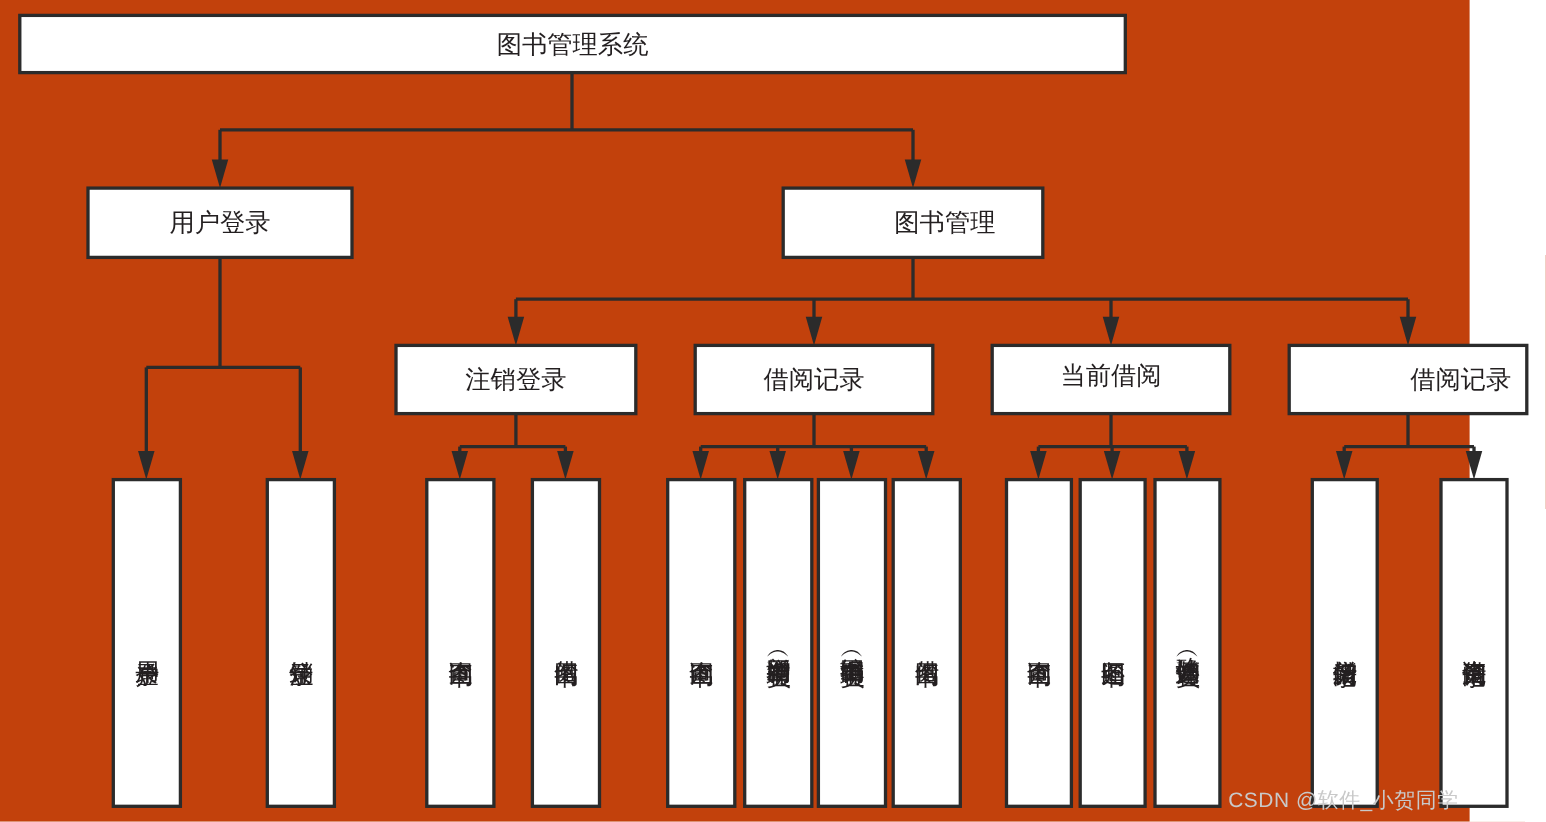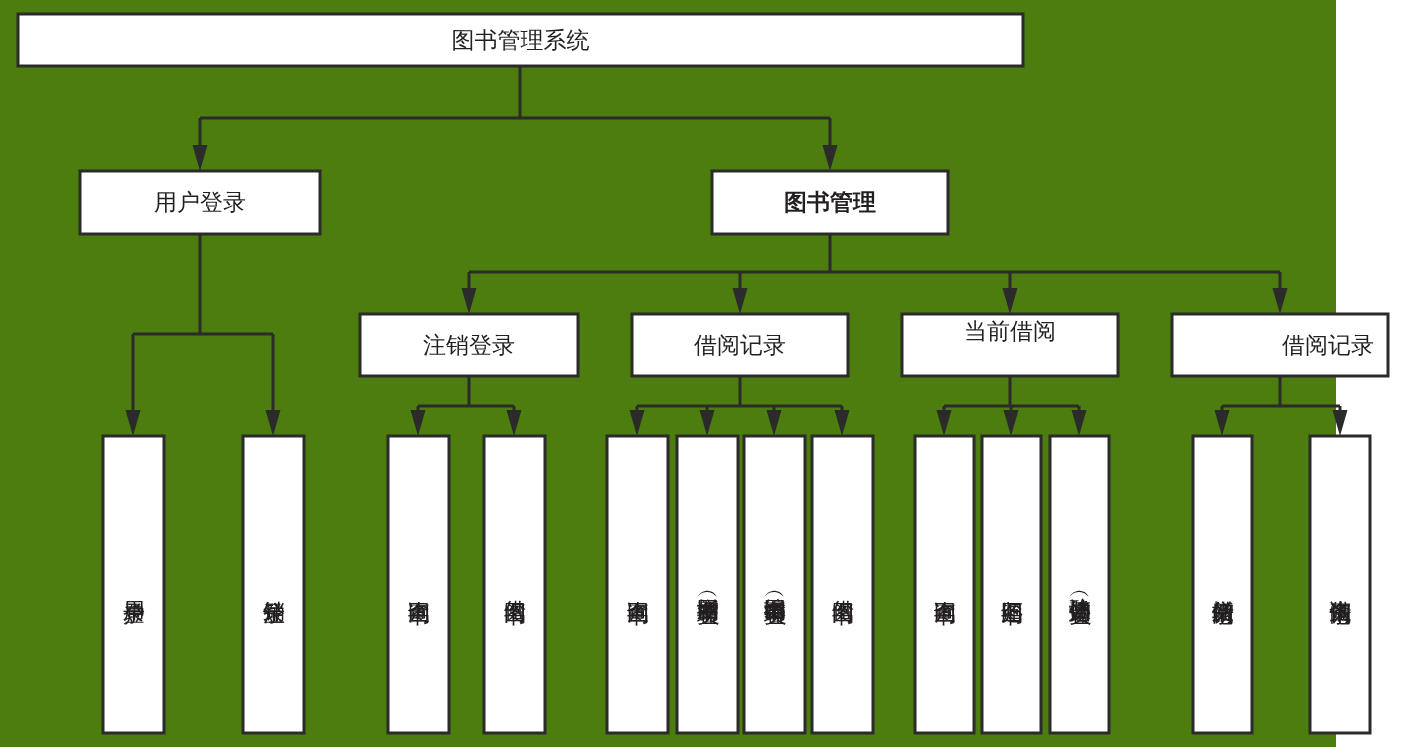--- a/index.html
+++ b/index.html
@@ -2,21 +2,21 @@
 <html><head>
 <meta charset="utf-8">
 <title>图书管理系统 功能结构图</title>
 <style>
   html,body{margin:0;padding:0;background:#ffffff;}
   body{
     width:1405px;height:747px;overflow:hidden;
     font-family:"Liberation Sans","DejaVu Sans",sans-serif;
     color:#231f20;
   }
-  #diagram-root{position:relative;width:1336px;height:747px;background:#4d7c0f;}
+  #diagram-root{position:relative;width:1336px;height:747px;background:#c2410c;}
   svg#tree-svg{position:absolute;left:0;top:0;width:1405px;height:747px;display:block;}
   .node-box{fill:#ffffff;stroke:#2b2b2b;stroke-width:3;}
   .connector{stroke:#2b2b2b;stroke-width:3;fill:none;stroke-linecap:butt;}
   .arrow-head{fill:#2b2b2b;stroke:none;}
   .vlabel-wrap{
     position:absolute;
     display:flex;align-items:center;justify-content:center;
     writing-mode:vertical-rl;text-orientation:upright;
     font-size:22px;line-height:1.22;
     letter-spacing:1px;
@@ -131,34 +131,35 @@
         <rect x="982" y="436" width="59" height="297" class="node-box"></rect>
         <rect x="1050" y="436" width="59" height="297" class="node-box"></rect>
         <rect x="1193" y="436" width="59" height="297" class="node-box"></rect>
         <rect x="1310" y="436" width="60" height="297" class="node-box"></rect>
       </g>
   </svg>
 
   <div id="labels-layer">
       <div class="hlabel-wrap" style="left: 18px; top: 14px; width: 1005px; height: 52px;">图书管理系统</div>
       <div class="hlabel-wrap" style="left: 80px; top: 171px; width: 240px; height: 63px;">用户登录</div>
-      <div class="hlabel-wrap" style="left: 712px; top: 171px; width: 236px; height: 63px; font-weight: bold;">图书管理</div>
+      <div class="hlabel-wrap" style="left: 741px; top: 171px; width: 236px; height: 63px;">图书管理</div>
       <div class="hlabel-wrap" style="left: 360px; top: 314px; width: 218px; height: 62px;">注销登录</div>
       <div class="hlabel-wrap" style="left: 632px; top: 314px; width: 216px; height: 62px;">借阅记录</div>
-      <div class="hlabel-wrap" style="left: 902px; top: 300px; width: 216px; height: 62px;">当前借阅</div>
+      <div class="hlabel-wrap" style="left: 902px; top: 310px; width: 216px; height: 62px;">当前借阅</div>
       <div class="hlabel-wrap" style="left: 1172px; top: 314px; width: 216px; height: 62px; margin-left: 48px;">借阅记录</div>
       <div class="vlabel-wrap" style="left: 103px; top: 436px; width: 61px; height: 297px;">用户登录</div>
       <div class="vlabel-wrap" style="left: 243px; top: 436px; width: 61px; height: 297px;">注销登录</div>
       <div class="vlabel-wrap" style="left: 388px; top: 436px; width: 61px; height: 297px;">查询图书</div>
       <div class="vlabel-wrap" style="left: 484px; top: 436px; width: 61px; height: 297px;">借阅图书</div>
       <div class="vlabel-wrap" style="left: 607px; top: 436px; width: 61px; height: 297px;">查询图书</div>
       <div class="vlabel-wrap" style="left: 677px; top: 436px; width: 61px; height: 297px;">新增图书（管理员）</div>
       <div class="vlabel-wrap" style="left: 744px; top: 436px; width: 61px; height: 297px;">编辑图书（管理员）</div>
       <div class="vlabel-wrap" style="left: 812px; top: 436px; width: 61px; height: 297px;">借阅图书</div>
       <div class="vlabel-wrap" style="left: 915px; top: 436px; width: 59px; height: 297px;">查询图书</div>
       <div class="vlabel-wrap" style="left: 982px; top: 436px; width: 59px; height: 297px;">归还图书</div>
       <div class="vlabel-wrap" style="left: 1050px; top: 436px; width: 59px; height: 297px;">确认归还（管理员）</div>
       <div class="vlabel-wrap" style="left: 1193px; top: 436px; width: 59px; height: 297px;">新增借阅记录</div>
       <div class="vlabel-wrap" style="left: 1310px; top: 436px; width: 60px; height: 297px;">查询借阅记录</div>
     </div>
 
+  <div id="watermark">CSDN @软件_小贺同学</div>
 
 </div>
 
 </body></html>

